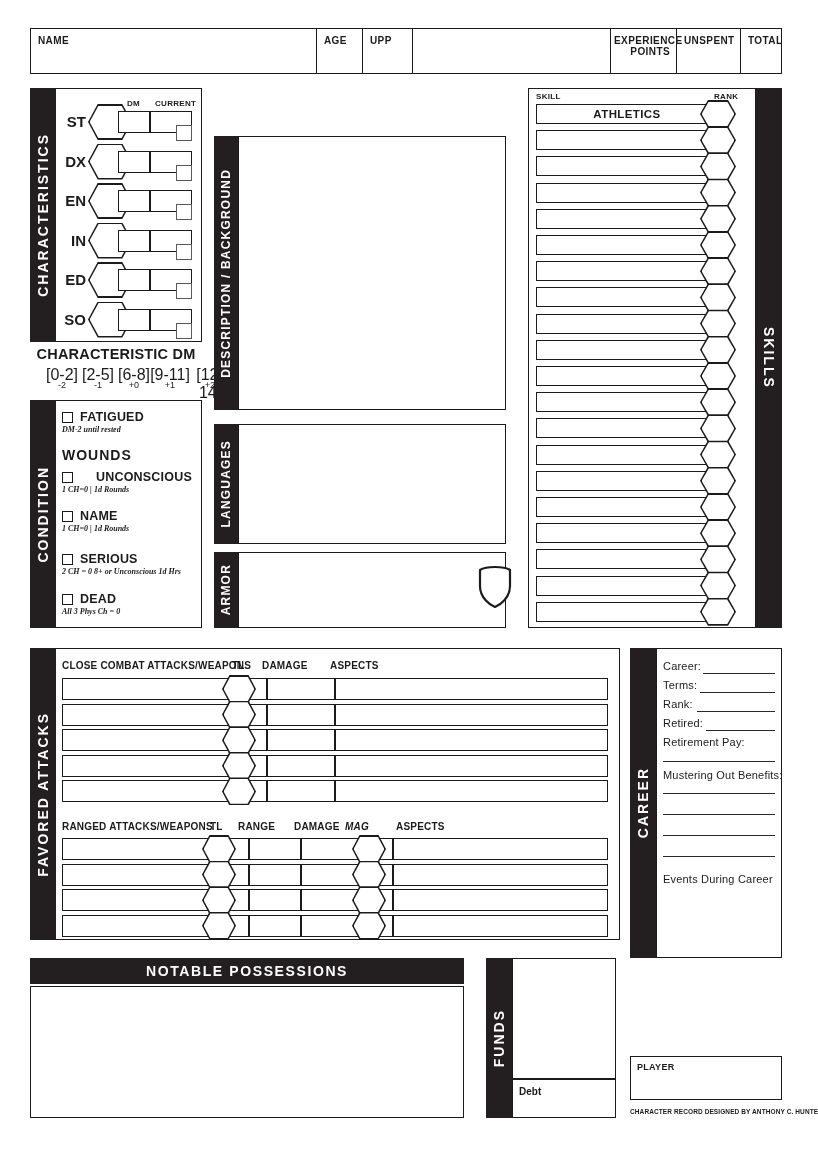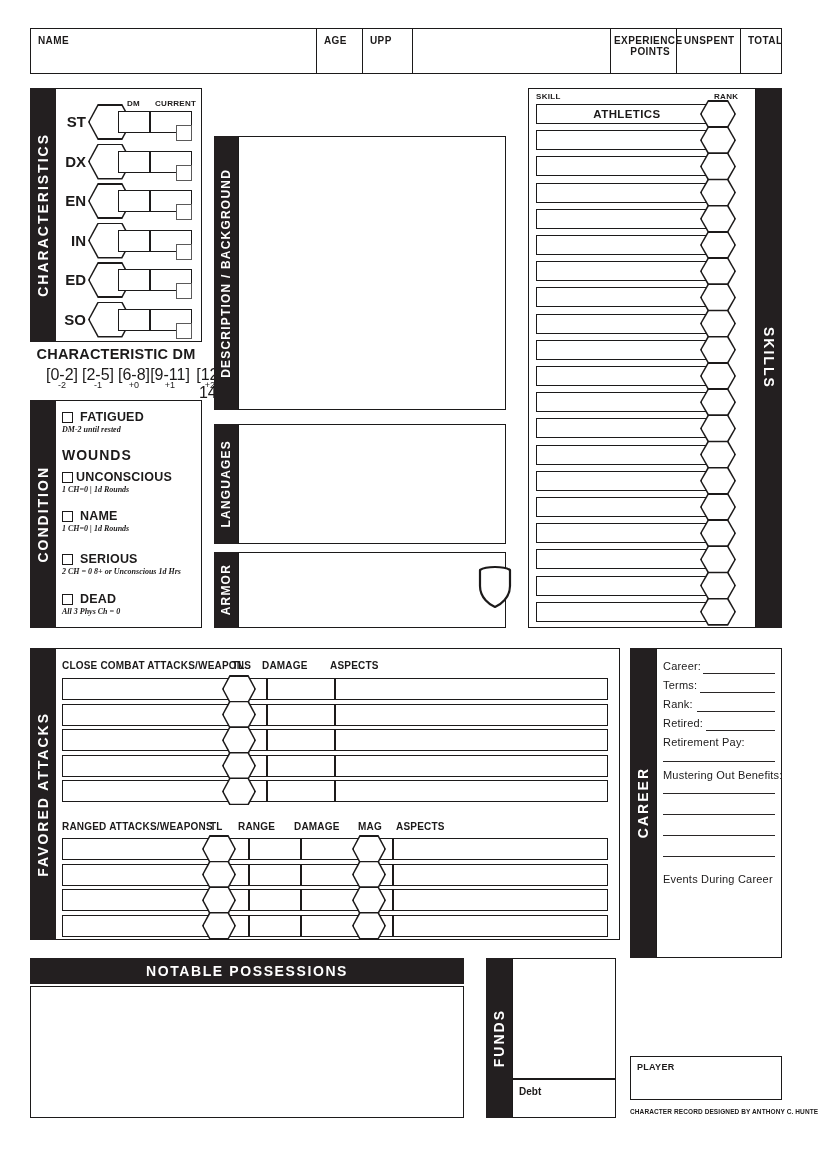--- a/index.html
+++ b/index.html
@@ -274,21 +274,21 @@
   <div class="box" id="condPanel"></div>
   <div class="vbar" id="condBar">
     <span>CONDITION</span>
   </div>
   <div id="woundsTitle" style="top:447px;">WOUNDS</div>
   <div id="condItems">
       <div class="cond-chk" style="left: 62px; top: 412px;"></div>
       <div class="cond-name" style="left: 80px; top: 410px;">FATIGUED</div>
       <div class="cond-sub" style="left: 62px; top: 425px;">DM-2 until rested</div>
       <div class="cond-chk" style="left: 62px; top: 472px;"></div>
-      <div class="cond-name" style="left: 76px; top: 470px;">UNCONSCIOUS</div>
+      <div class="cond-name" style="left: 96px; top: 470px;">UNCONSCIOUS</div>
       <div class="cond-sub" style="left: 62px; top: 485px;">1 CH=0 | 1d Rounds</div>
       <div class="cond-chk" style="left: 62px; top: 511px;"></div>
       <div class="cond-name" style="left: 80px; top: 509px;">NAME</div>
       <div class="cond-sub" style="left: 62px; top: 524px;">1 CH=0 | 1d Rounds</div>
       <div class="cond-chk" style="left: 62px; top: 554px;"></div>
       <div class="cond-name" style="left: 80px; top: 552px;">SERIOUS</div>
       <div class="cond-sub" style="left: 62px; top: 567px;">2 CH = 0  8+ or Unconscious 1d Hrs</div>
       <div class="cond-chk" style="left: 62px; top: 594px;"></div>
       <div class="cond-name" style="left: 80px; top: 592px;">DEAD</div>
       <div class="cond-sub" style="left: 62px; top: 607px;">All 3 Phys Ch = 0</div>
@@ -487,21 +487,21 @@
       <div class="cellsep" style="left: 334px; top: 780.4px; height: 22px;"></div>
       <div class="hexoutline" style="left: 222px; top: 777.4px; width: 34px; height: 28px;">
         <div class="hexinner" style="left: 1.6px; top: 1.6px; width: 30.8px; height: 24.8px;"></div>
       </div>
     </div>
   <div id="rgHeaders">
       <div class="tbl-hdr" style="left: 62px; top: 821px;">RANGED ATTACKS/WEAPONS</div>
       <div class="tbl-hdr" style="left: 210px; top: 821px;">TL</div>
       <div class="tbl-hdr" style="left: 238px; top: 821px;">RANGE</div>
       <div class="tbl-hdr" style="left: 294px; top: 821px;">DAMAGE</div>
-      <div class="tbl-hdr" style="left: 358px; top: 821px;">MAG</div>
+      <div class="tbl-hdr" style="left: 345px; top: 821px; font-style: italic;">MAG</div>
       <div class="tbl-hdr" style="left: 396px; top: 821px;">ASPECTS</div>
     </div>
   <div id="rgRows">
       <div class="atkrow" style="left: 62px; top: 838px; width: 546px; height: 22px;"></div>
       <div class="cellsep" style="left: 208px; top: 838px; height: 22px;"></div>
       <div class="cellsep" style="left: 248px; top: 838px; height: 22px;"></div>
       <div class="cellsep" style="left: 300px; top: 838px; height: 22px;"></div>
       <div class="cellsep" style="left: 358px; top: 838px; height: 22px;"></div>
       <div class="cellsep" style="left: 392px; top: 838px; height: 22px;"></div>
       <div class="hexoutline" style="left: 202px; top: 835px; width: 34px; height: 28px;">

